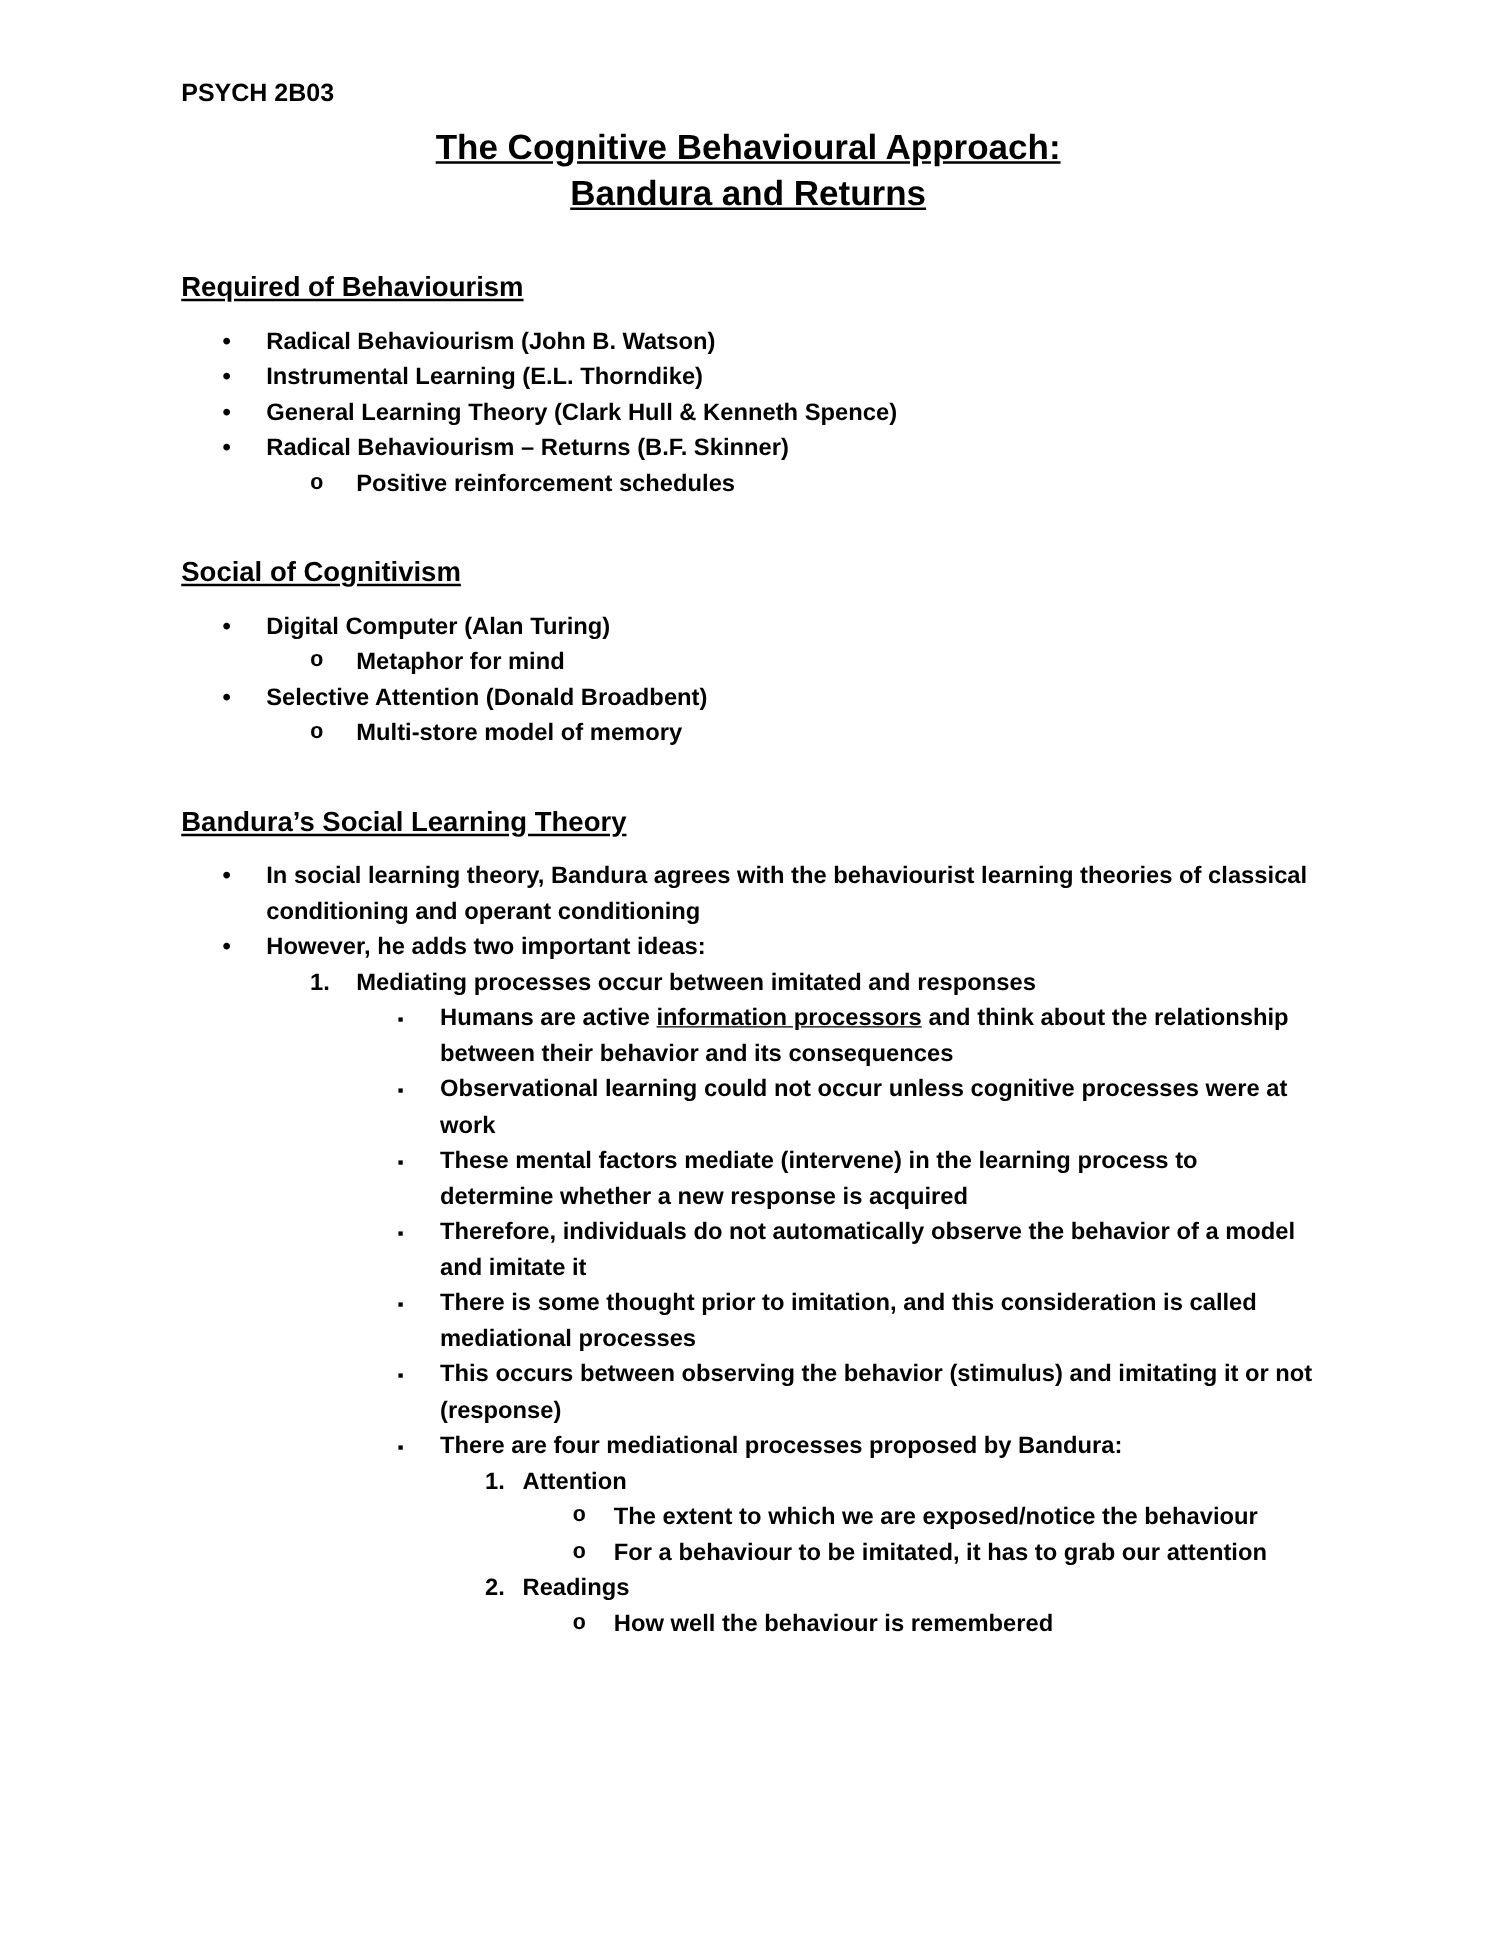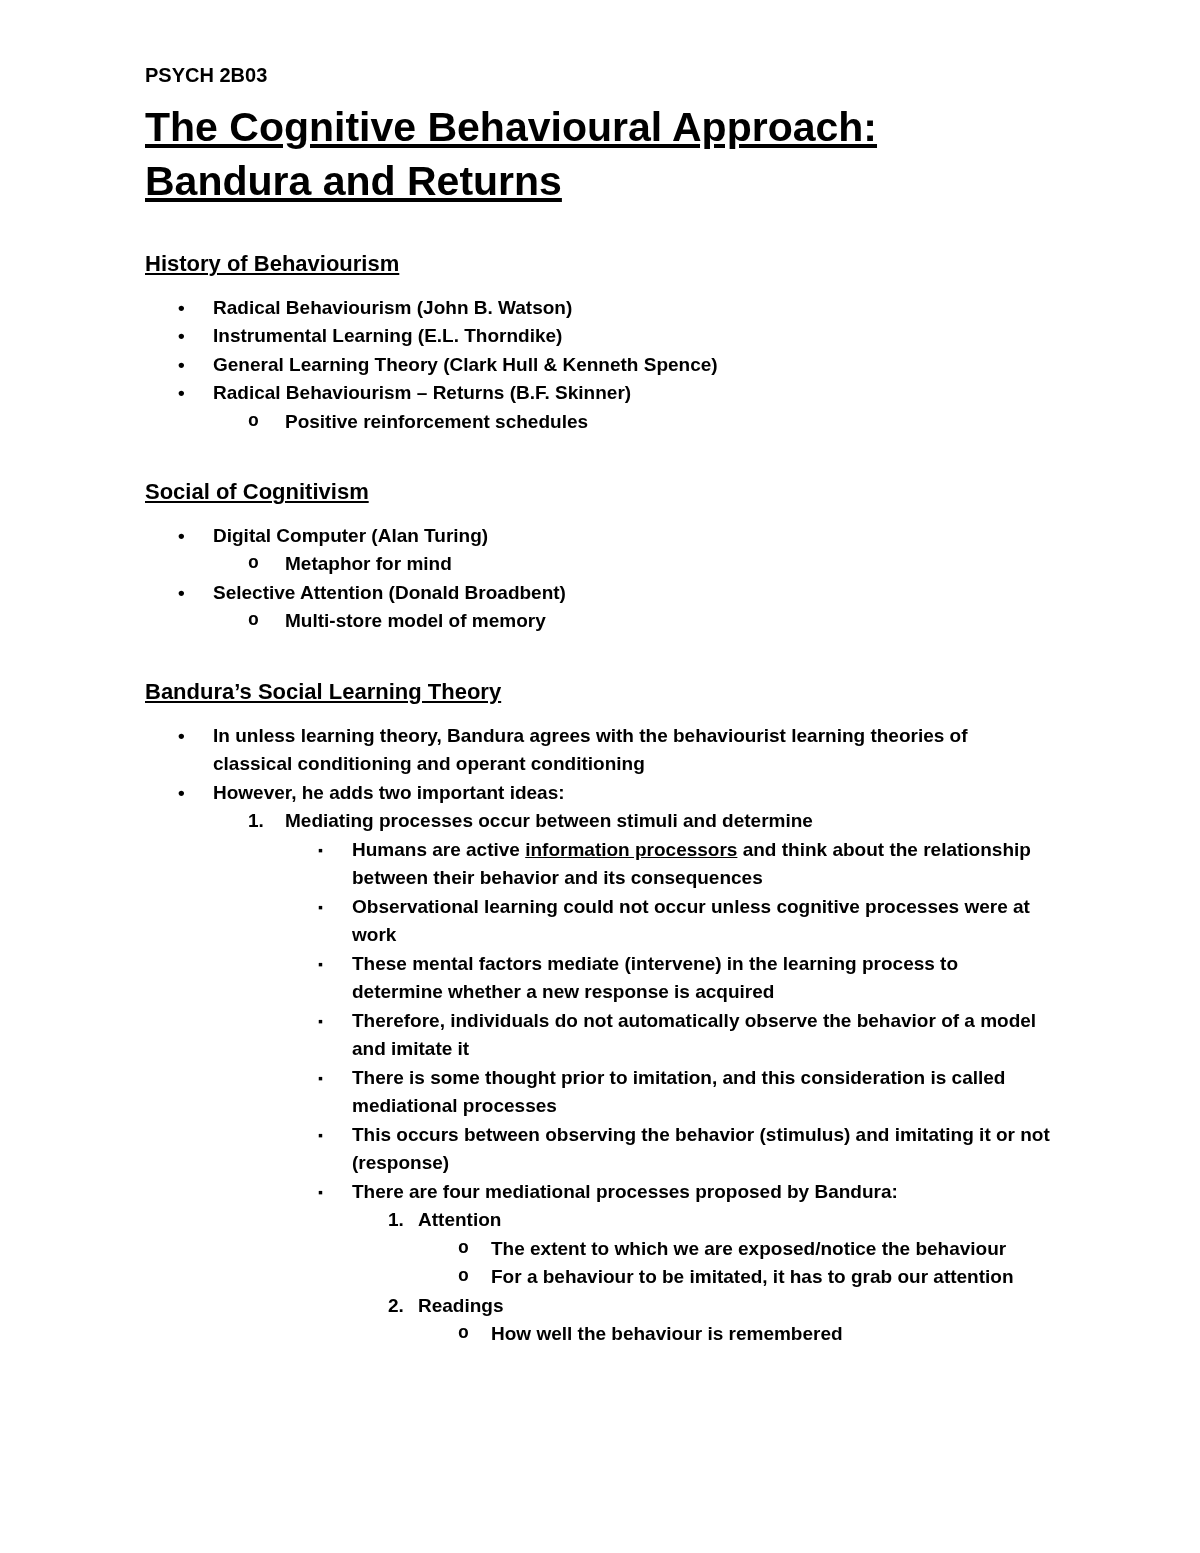--- a/index.html
+++ b/index.html
@@ -21,22 +21,22 @@
     overflow: hidden;
   }
   .doc-header {
     line-height: 1.5;
   }
   .doc-header .hline {
     font-size: 20px;
   }
   .title {
     margin: 10px 0 0 0;
-    text-align: left;
-    font-size: 41px;
+    text-align: center;
+    font-size: 28px;
     font-weight: bold;
     line-height: 1.32;
   }
   .title .title-line {
     text-decoration: underline;
   }
   .section-heading {
     font-size: 22px;
     font-weight: bold;
     text-decoration: underline;
@@ -85,21 +85,21 @@
 <div class="page">
 
   <div class="doc-header">
     <div class="hline">PSYCH 2B03</div>
   </div>
 
   <h1 class="title"><span class="title-line">The Cognitive Behavioural Approach:</span><br><span class="title-line">Bandura and Returns</span></h1>
 
   <div id="sections">
       <section>
-        <h2 class="section-heading">History of Behaviourism</h2>
+        <h2 class="section-heading">Required of Behaviourism</h2>
         <div class="li lvl1">
           <span class="marker marker-bullet">•</span>
           <span class="text">Radical Behaviourism (John B. Watson)</span>
         </div>
         <div class="li lvl1">
           <span class="marker marker-bullet">•</span>
           <span class="text">Instrumental Learning (E.L. Thorndike)</span>
         </div>
         <div class="li lvl1">
           <span class="marker marker-bullet">•</span>
@@ -130,29 +130,29 @@
         </div>
         <div class="li lvl2">
           <span class="marker marker-circle">o</span>
           <span class="text">Multi-store model of memory</span>
         </div>
       </section>
       <section>
         <h2 class="section-heading">Bandura’s Social Learning Theory</h2>
         <div class="li lvl1">
           <span class="marker marker-bullet">•</span>
-          <span class="text">In unless learning theory, Bandura agrees with the behaviourist learning theories of classical conditioning and operant conditioning</span>
+          <span class="text">In social learning theory, Bandura agrees with the behaviourist learning theories of classical conditioning and operant conditioning</span>
         </div>
         <div class="li lvl1">
           <span class="marker marker-bullet">•</span>
           <span class="text">However, he adds two important ideas:</span>
         </div>
         <div class="li lvl2">
           <span class="marker marker-number">1.</span>
-          <span class="text">Mediating processes occur between stimuli and determine</span>
+          <span class="text">Mediating processes occur between imitated and responses</span>
         </div>
         <div class="li lvl3">
           <span class="marker marker-square">▪</span>
           <span class="text"><span>Humans are active </span><span class="u">information processors</span><span> and think about the relationship between their behavior and its consequences</span></span>
         </div>
         <div class="li lvl3">
           <span class="marker marker-square">▪</span>
           <span class="text">Observational learning could not occur unless cognitive processes were at work</span>
         </div>
         <div class="li lvl3">

